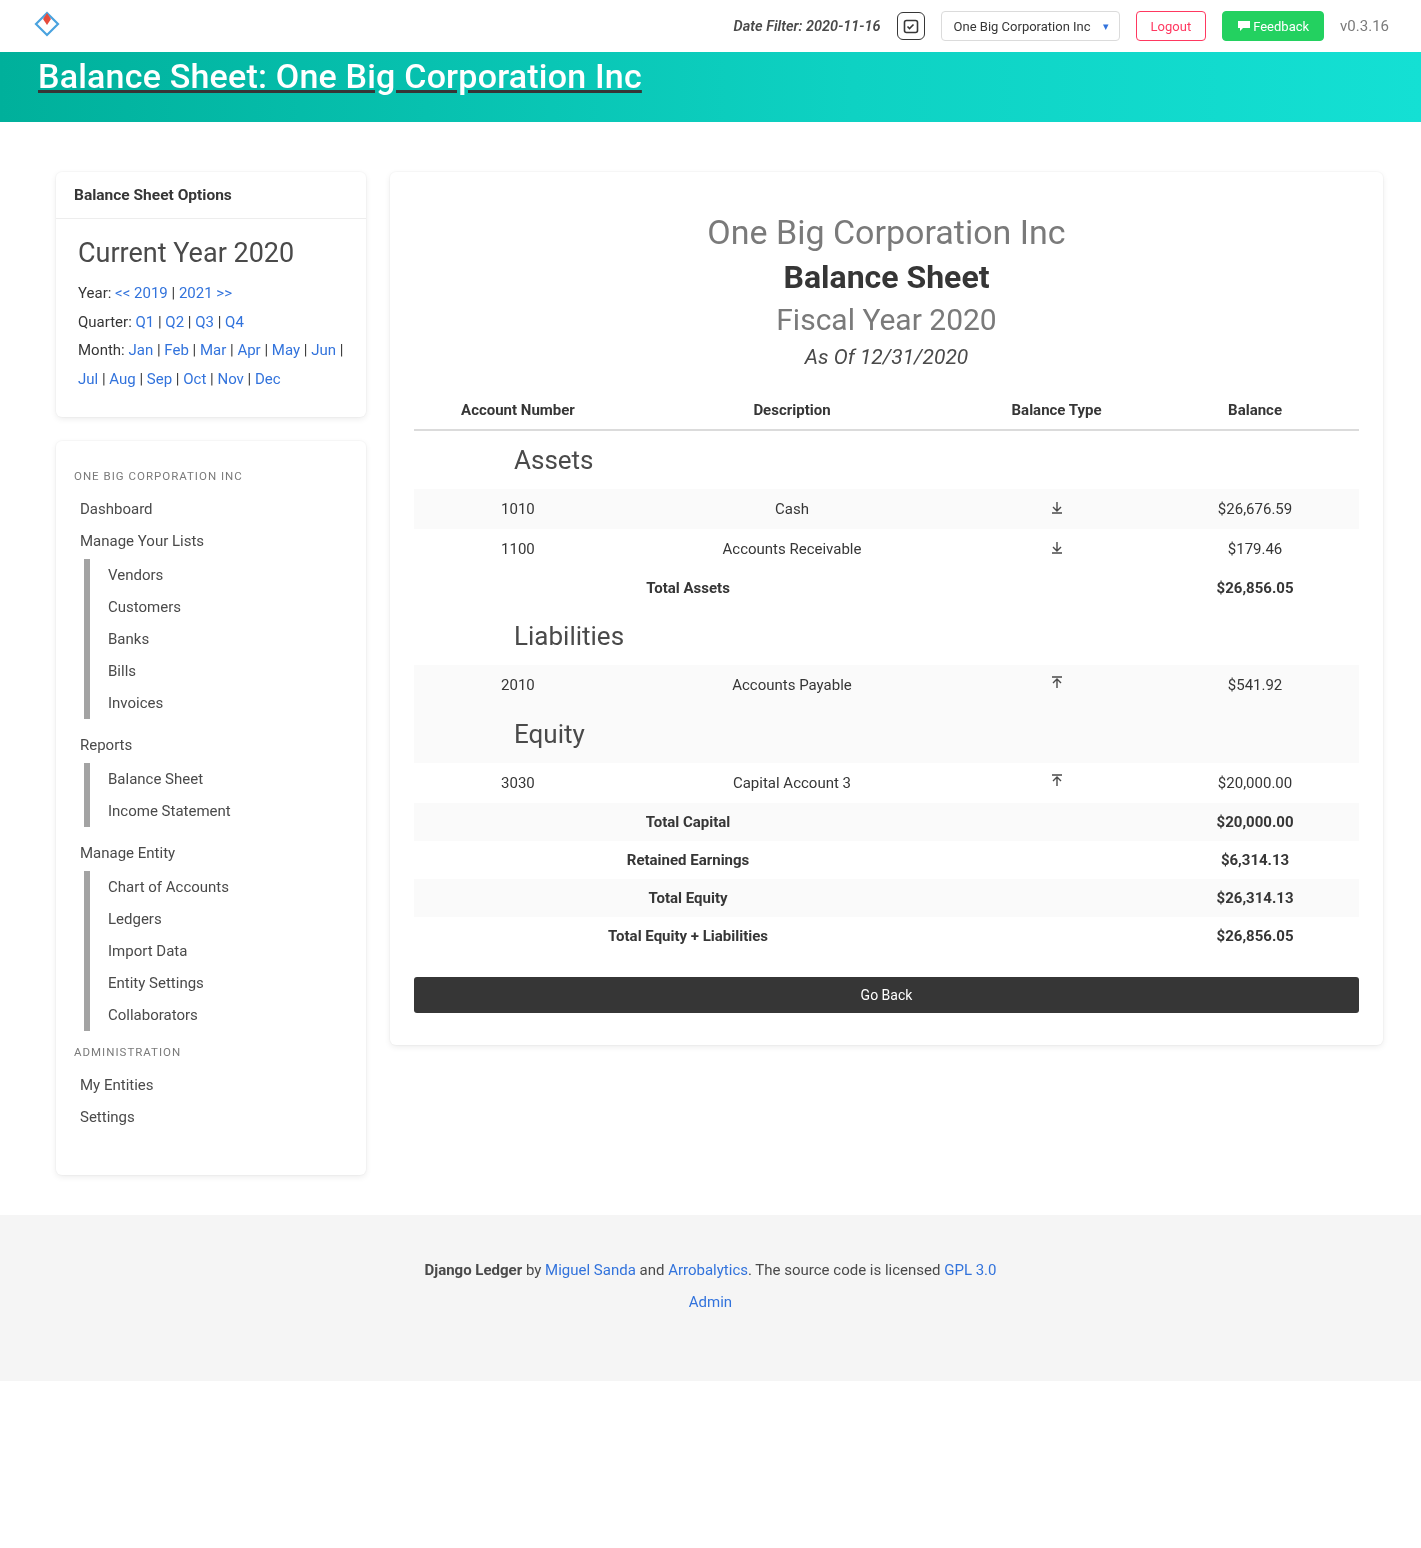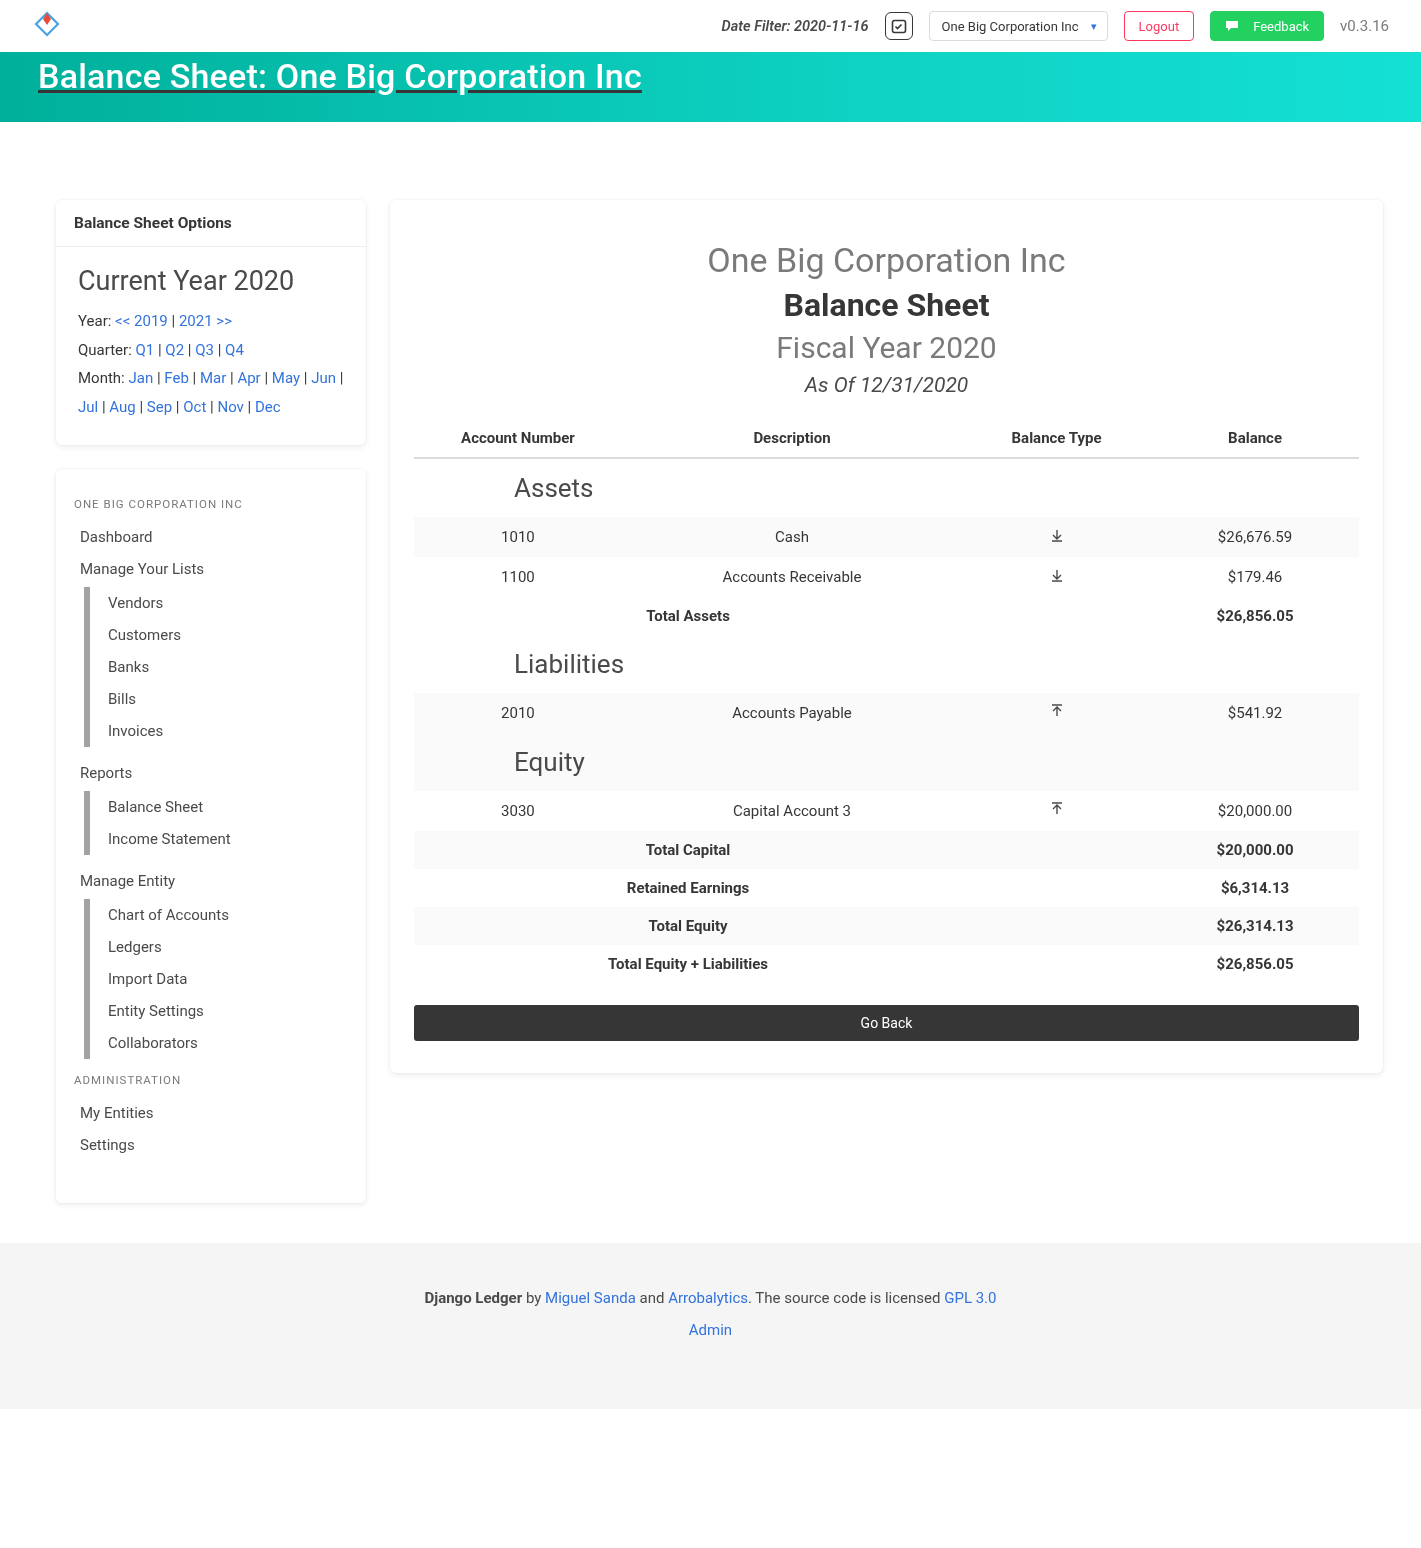--- a/index.html
+++ b/index.html
@@ -11,29 +11,29 @@
   .brand-wrap { flex:0 0 auto; display:flex; align-items:center; }
   .brand-icon svg { display:block; }
   .nav-spacer { flex:1; }
   .nav-right { display:flex; align-items:center; gap:16px; }
   .date-filter { font-style:italic; font-weight:600; color:#4a4a4a; font-size:14.5px; }
   .date-btn { width:28px; height:28px; border:1.5px solid #363636; border-radius:6px; display:flex; align-items:center; justify-content:center; cursor:pointer; }
   .entity-select { border:1px solid #dbdbdb; border-radius:4px; height:30px; padding:0 28px 0 12px; font-size:13px; color:#363636; position:relative; display:flex; align-items:center; background:#fff; }
   .entity-select .caret { position:absolute; right:10px; color:#3273dc; font-size:11px; }
   .btn { display:inline-flex; align-items:center; justify-content:center; border-radius:4px; height:30px; padding:0 14px; font-size:13px; cursor:pointer; }
   .btn-logout { border:1px solid #ff3860; color:#ff3860; background:#fff; }
-  .btn-feedback { border:1px solid #23d160; background:#23d160; color:#fff; gap:14px; }
+  .btn-feedback { border:1px solid #23d160; background:#23d160; color:#fff; gap:2px; }
   .version { color:#7a7a7a; font-size:15px; }
 
   
   .hero { background:linear-gradient(90deg,#00b09b 0%,#0ed2c3 60%,#14e0d4 100%); padding:4px 38px 26px;text-decoration:underline; }
   .hero h1 { margin:0; color:#fff; font-weight:500; font-size:34px; letter-spacing:0.2px; }
 
   
-  .container { display:flex; gap:24px; padding:78px 38px 40px 56px; align-items:flex-start; }
+  .container { display:flex; gap:24px; padding:50px 38px 40px 56px; align-items:flex-start; }
   .left-col { width:310px; flex-shrink:0; display:flex; flex-direction:column; gap:24px; }
   .card { background:#fff; border-radius:6px; box-shadow:0 2px 6px rgba(10,10,10,.08), 0 0 0 1px rgba(10,10,10,.02); }
   .card-header { padding:14px 18px; border-bottom:1px solid #ededed; font-weight:700; font-size:15.5px; color:#363636; }
   .card-body { padding:18px 22px 24px; }
   .cy-title { font-size:27px; color:#4a4a4a; margin:0 0 10px 0; font-weight:400; }
   .opt-row { font-size:15px; color:#363636; line-height:1.9; }
 
   .menu-card { padding:22px 18px 28px; }
   .menu-label { text-transform:uppercase; letter-spacing:1px; color:#7a7a7a; font-size:11.5px; margin:6px 0 10px 0; }
   .menu-list { list-style:none; padding:0; margin:0 0 14px 0; }

